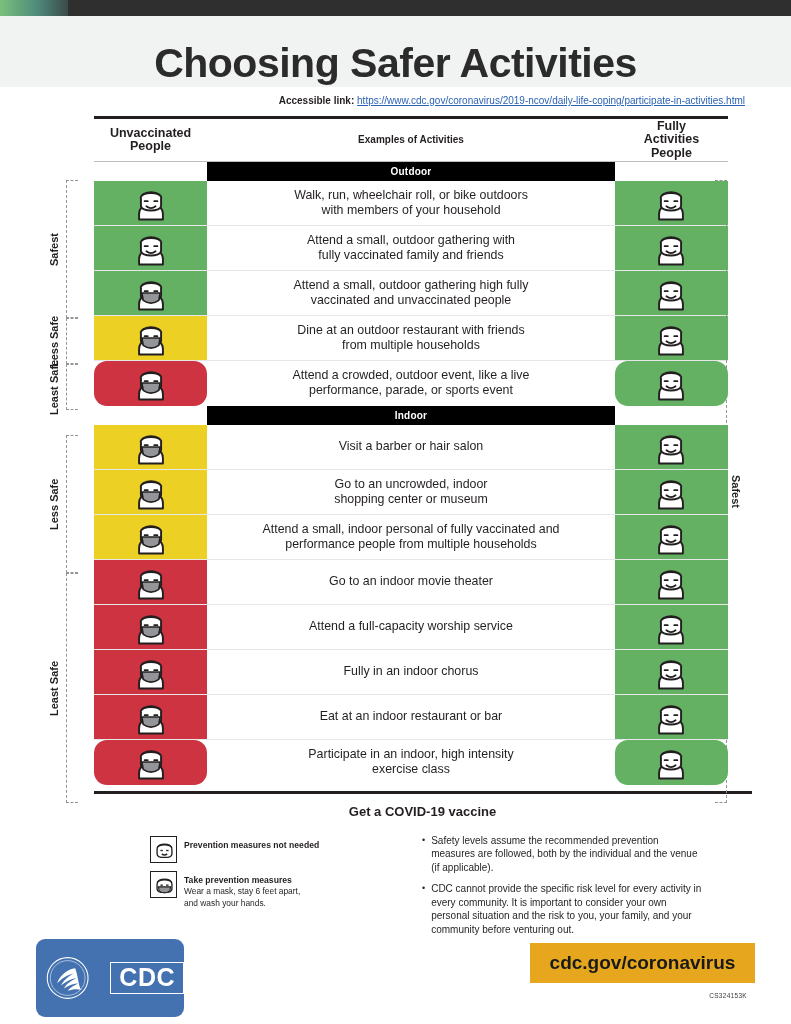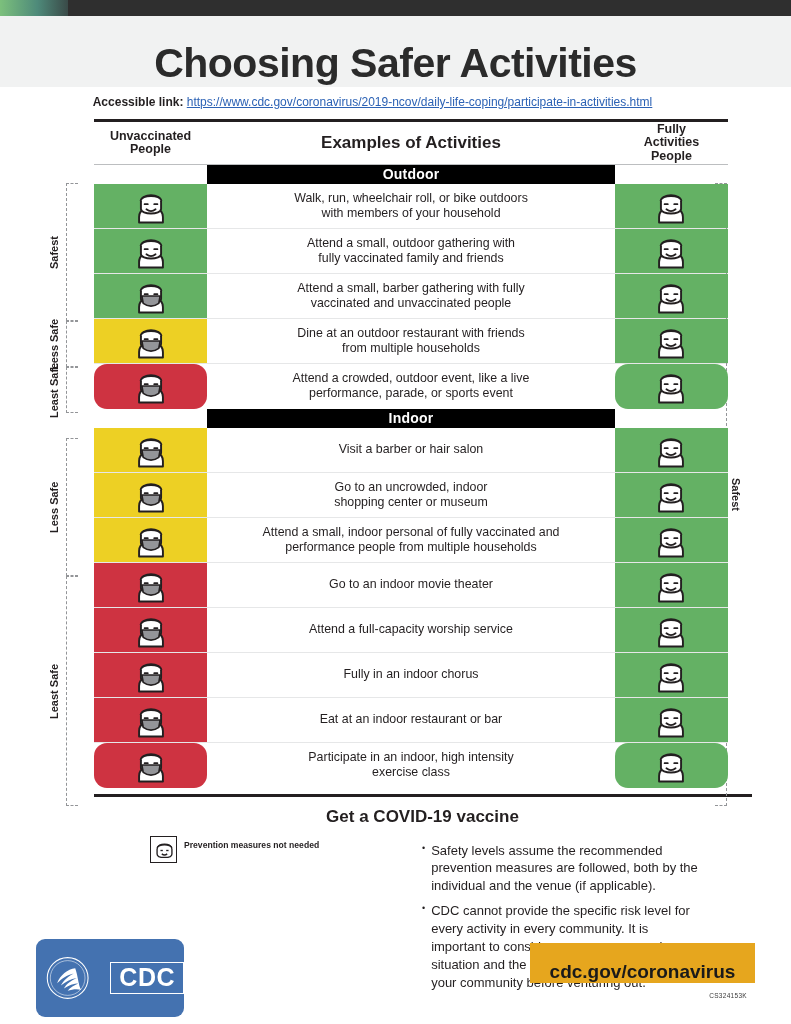--- a/index.html
+++ b/index.html
@@ -24,23 +24,23 @@
     height: 71px;
     display: flex; align-items: flex-end; justify-content: center;
   }
   .title-band h1 {
     font-size: 41px; font-weight: bold; letter-spacing: -0.5px;
     color: #2b2b2b;
   }
 
   
   .acc-link {
-    text-align: center;
+    text-align: right;
     padding: 8px 46px 0 0;
-    font-size: 12px;
+    font-size: 10px;
     font-weight: bold;
     color: #231f20;
   }
   .acc-link a { color: #2c62b5; font-weight: normal; }
 
   
   .sheet { position: relative; margin: 10px 0 0 0; padding: 0 56px 0 36px; }
 
   .rail-left  { position: absolute; left: 36px;  top: 0; width: 40px; }
   .rail-right { position: absolute; right: 40px; top: 0; width: 36px; }
@@ -57,28 +57,28 @@
   .col-vax   { width: 112px; }
 
   
   .hdr {
     font-size: 12.5px; font-weight: bold; text-align: center;
     line-height: 1.08; color: #231f20;
     border-bottom: 1px solid #bcbec0;
     height: 44px;
     background: #ffffff;
   }
-  .hdr-act { font-size: 17px; }
+  .hdr-act { font-size: 10px; }
   .hdr-side { padding: 0 4px; }
   .topline { border-top: 3px solid #231f20; }
 
   
   .band td {
     background: #000000; color: #ffffff;
-    font-size: 14px; font-weight: bold; text-align: center;
+    font-size: 10px; font-weight: bold; text-align: center;
     height: 19px; letter-spacing: .2px;
   }
   .band .blank { background: #ffffff; }
 
   
   tr.arow td { border-bottom: 1px solid #e6e7e8; }
   tr.arow:last-child td { border-bottom: none; border-radius: 13px; }
 
   .cell-swatch { height: 45px; position: relative; padding: 0; }
   .cell-text {
@@ -108,58 +108,58 @@
     border: 1px dashed #939598;
   }
   .rail-left .bracket  { left: 30px; width: 12px; border-right: none; }
   .rail-right .bracket { left: 0px;  width: 12px; border-left: none; }
 
   
   .under-rule { width: 658px; margin: 6px 0 0 58px; border-top: 3px solid #231f20; }
 
   
   .foot { padding: 10px 50px 0 150px; position: relative; }
-  .foot h2 { text-align: center; font-size: 17px; font-weight: bold; margin-left: -46px; }
+  .foot h2 { text-align: center; font-size: 13px; font-weight: bold; margin-left: -46px; }
 
   .foot-cols { display: flex; margin-top: 9px; gap: 22px; }
   .legend { width: 250px; }
-  .legend-row { display: flex; align-items: flex-start; gap: 7px; margin-bottom: 3px; }
+  .legend-row { display: flex; align-items: flex-start; gap: 7px; margin-bottom: 3px; margin-top: 8px; }
   .legend-box {
     width: 27px; height: 27px; border: 1.2px solid #231f20;
     flex: 0 0 27px; position: relative; background: #fff;
   }
   .legend-txt { padding-top: 4px; }
   .legend-title { font-size: 8.6px; font-weight: bold; line-height: 1.2; }
   .legend-sub { font-size: 8.4px; line-height: 1.32; margin-top: 1px; }
 
   .notes { width: 280px; padding-top: 6px; }
   .note { display: flex; gap: 6px; margin-bottom: 7px; }
   .note .dot { font-size: 9px; line-height: 1.35; }
-  .note p { font-size: 13px; line-height: 1.38; }
+  .note p { font-size: 10px; line-height: 1.38; }
 
   
   .brandbar { position: absolute; left: 0; bottom: 0; width: 100%; height: 110px; }
   .cdc-logo {
     position: absolute; left: 36px; bottom: 7px;
     width: 148px; height: 78px; border-radius: 9px;
     background: #4472b0;
     display: flex; align-items: center; gap: 20px; padding-left: 9px;
   }
   .seal { width: 56px; height: 56px; }
   .cdc-box {
     border: 1.6px solid #ffffff; padding: 2px 8px 3px 8px;
   }
   .cdc-box span {
     color: #ffffff; font-size: 25px; font-weight: bold; letter-spacing: 0.5px;
     line-height: 1;
   }
   .url-banner {
     position: absolute; right: 36px; bottom: 41px;
     width: 225px; height: 40px; background: #e6a61e;
-    display: flex; align-items: flex-end; justify-content: center;
+    display: flex; align-items: center; justify-content: center;
   }
   .url-banner span { font-size: 19px; font-weight: bold; color: #1a1a1a; }
   .code {
     position: absolute; right: 44px; bottom: 25px;
     font-size: 6.5px; color: #3b3b3b; letter-spacing: .3px;
   }
 </style>
 </head>
 <body>
 
@@ -312,21 +312,21 @@
       <path d="M12.5 16.5 C15 9.5, 33 9.5, 35.5 16.5"></path>
     </g>
     <g stroke="#231f20" stroke-width="1.9" stroke-linecap="round" fill="none">
       <line x1="17" y1="20" x2="20.5" y2="20"></line>
       <line x1="27.5" y1="20" x2="31" y2="20"></line>
     </g>
               <path d="M14 22 L34 22 L32.5 30 Q24 36, 15.5 30 Z" fill="#949599" stroke="#231f20" stroke-width="1.8" stroke-linejoin="round"></path>
             </svg>
      </td>
      <td class="cell-text">
-       <div>Attend a small, barber gathering with fully</div>
+       <div>Attend a small, outdoor gathering high fully</div>
             <div>vaccinated and unvaccinated people</div>
      </td>
      <td class="cell-swatch sw-green">
        <svg class="face" width="44" height="44" viewBox="0 0 48 44">
     <g fill="#ffffff" stroke="#231f20" stroke-width="2.1" stroke-linejoin="round">
       <path d="M11 34 C11 28, 16 25, 20 24 L28 24 C32 25, 37 28, 37 34 L37 40 L11 40 Z"></path>
       <path d="M13 17 C13 8, 35 8, 35 17 L35 25 C35 32, 13 32, 13 25 Z"></path>
       <path d="M12.5 16.5 C15 9.5, 33 9.5, 35.5 16.5"></path>
     </g>
     <g stroke="#231f20" stroke-width="1.9" stroke-linecap="round" fill="none">
@@ -705,20 +705,38 @@
               <line x1="22.5" y1="20" x2="26" y2="20"></line>
               <path d="M16 25 Q20 28.5, 24 25"></path>
             </g>
           </svg>
         </div>
         <div class="legend-txt">
           <div class="legend-title">Prevention measures not needed</div>
         </div>
       </div>
 
+      <div class="legend-row">
+        <div class="legend-box">
+          <svg viewBox="0 0 40 40" width="27" height="27">
+            <g fill="none" stroke="#231f20" stroke-width="2">
+              <path d="M9 18 C9 8, 31 8, 31 18 L31 25 C31 32, 9 32, 9 25 Z"></path>
+              <path d="M9 16 C12 10, 28 10, 31 16"></path>
+              <line x1="14" y1="19.5" x2="17.5" y2="19.5"></line>
+              <line x1="22.5" y1="19.5" x2="26" y2="19.5"></line>
+            </g>
+            <path d="M11 22 L29 22 L28 28 Q20 34, 12 28 Z" fill="#949599" stroke="#231f20" stroke-width="1.6"></path>
+          </svg>
+        </div>
+        <div class="legend-txt">
+          <div class="legend-title">Take prevention measures</div>
+          <div class="legend-sub">Wear a mask, stay 6 feet apart,</div>
+          <div class="legend-sub">and wash your hands.</div>
+        </div>
+      </div>
     </div>
 
     <div class="notes">
       <div class="note">
         <span class="dot">•</span>
         <p>Safety levels assume the recommended prevention measures are followed, both by the individual and the venue (if applicable).</p>
       </div>
       <div class="note">
         <span class="dot">•</span>
         <p>CDC cannot provide the specific risk level for every activity in every community. It is important to consider your own personal situation and the risk to you, your family, and your community before venturing out.</p>

